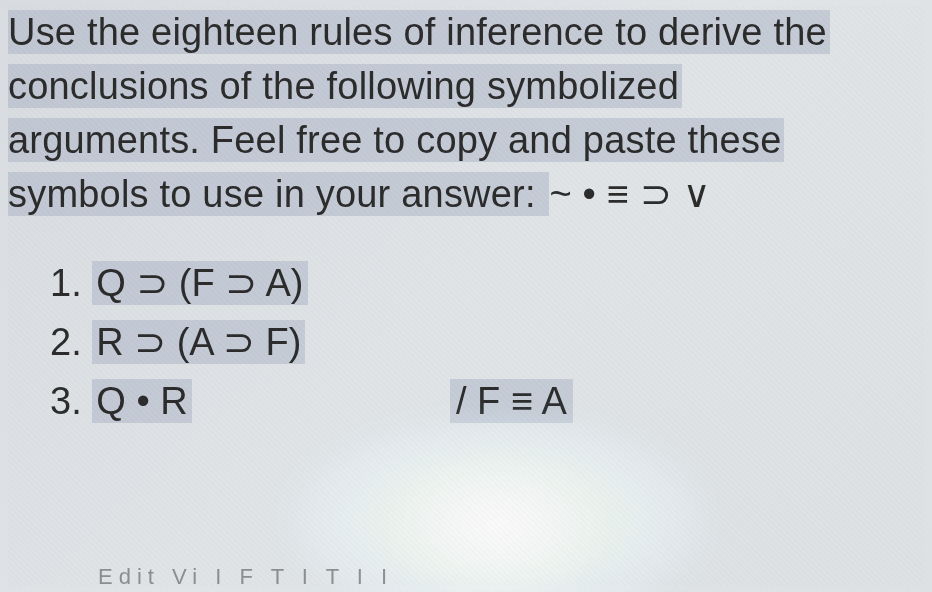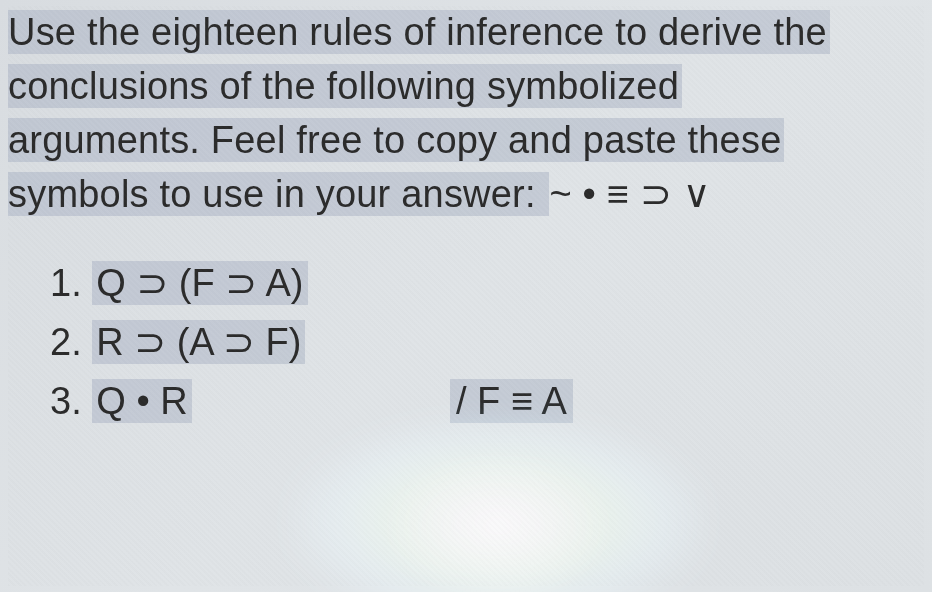--- a/index.html
+++ b/index.html
@@ -137,13 +137,14 @@
       <div class="conclusion">
         <span class="hl">/ F ≡ A</span>
       </div>
     </div>
   </div>
 
   <div class="glare"></div>
   <div class="glare2"></div>
   <div class="noise"></div>
 
+  <div class="bottom-edge">Edit    Vi           I              F            T   I       T  I I</div>
 </div>
 
 </body></html>

